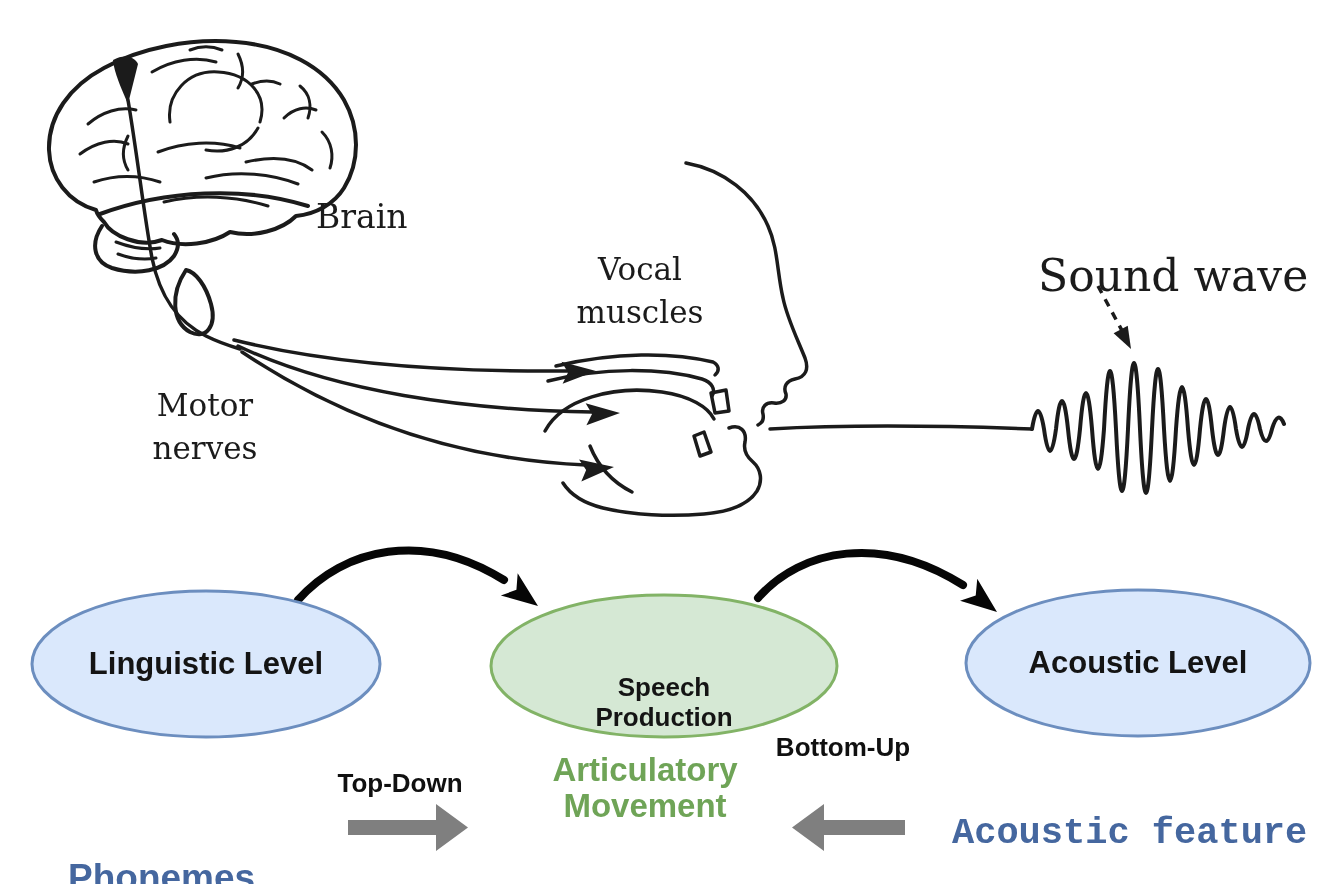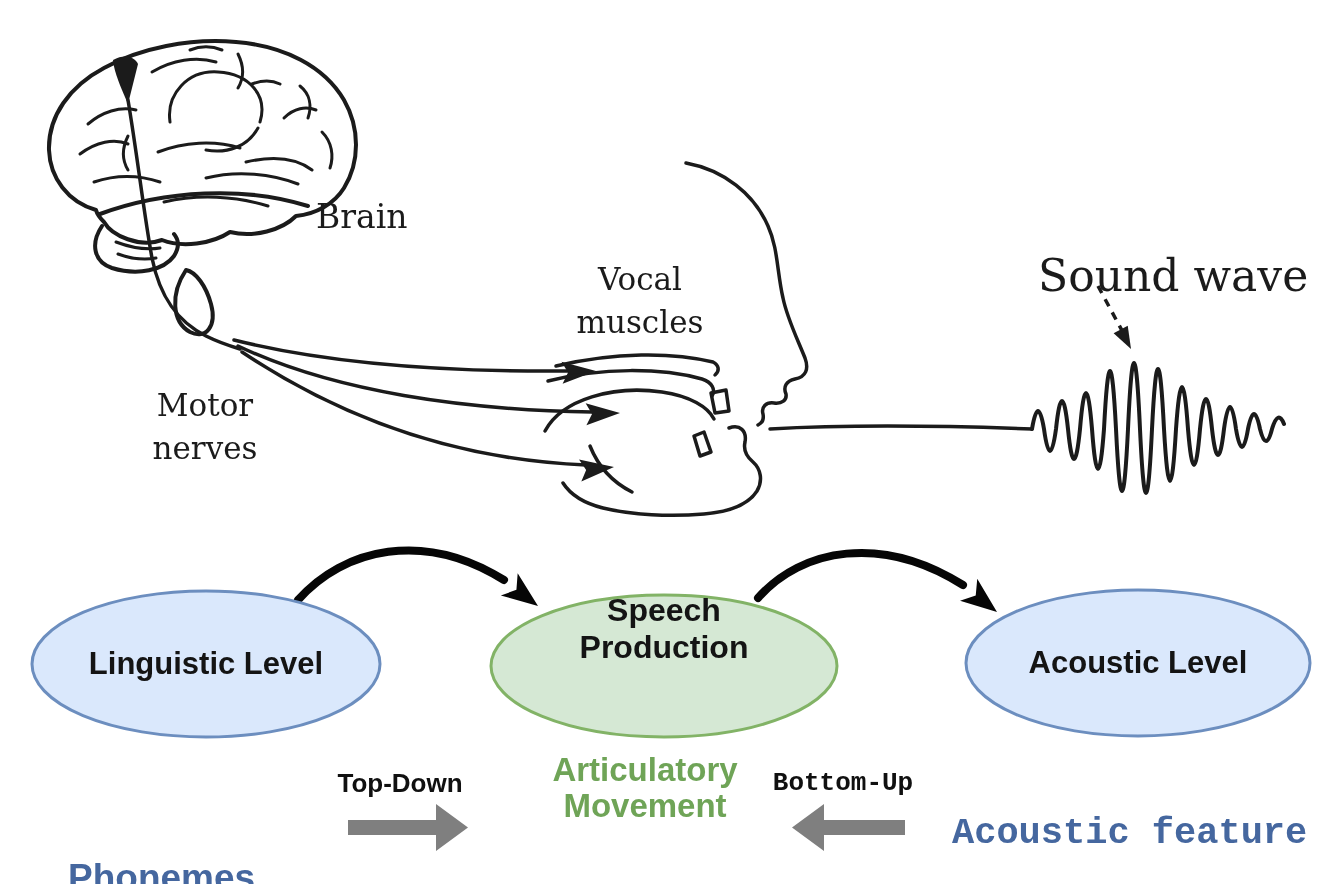--- a/index.html
+++ b/index.html
@@ -114,27 +114,27 @@
 
     <g>
       <path fill="#7f7f7f" d="M 348 820 L 436 820 L 436 804 L 468 827.5 L 436 851 L 436 835 L 348 835 Z"></path>
     </g>
     <g>
       <path fill="#7f7f7f" d="M 905 820 L 824 820 L 824 804 L 792 827.5 L 824 851 L 824 835 L 905 835 Z"></path>
     </g>
   </svg>
 
   <div class="sketch-label nowrap" style="left:316px;top:194px;font-size:33px;text-align:right;">Brain</div>
-  <div class="sketch-label" style="left:640px;top:258px;width:160px;transform:translateX(-50%);font-size:31px;">Vocal muscles</div>
+  <div class="sketch-label" style="left:640px;top:248px;width:160px;transform:translateX(-50%);font-size:31px;">Vocal muscles</div>
   <div class="sketch-label" style="left:205px;top:384px;width:140px;transform:translateX(-50%);font-size:31px;">Motor nerves</div>
   <div class="sketch-label nowrap" style="left:1038px;top:246px;font-size:44px;">Sound wave</div>
 
   <div class="node-label nowrap" style="left:206px;top:664px;font-size:31px;text-align:center;">Linguistic Level</div>
-  <div class="node-label" style="left:664px;top:629px;width:215px;font-size:32px;">Speech Production</div>
+  <div class="node-label" style="left:664px;top:702px;width:215px;font-size:26px;">Speech Production</div>
   <div class="node-label nowrap" style="left:1138px;top:663px;font-size:31px;">Acoustic Level</div>
 
   <div class="term term-blue nowrap" style="left:68px;top:812px;font-size:37px;margin-top:45px;">Phonemes</div>
   <div class="arrow-label nowrap" style="left:400px;top:768px;">Top-Down</div>
   <div class="term term-green" style="left:645px;top:752px;width:290px;transform:translateX(-50%);text-align:center;font-size:33px;line-height:1.1;">Articulatory Movement</div>
-  <div class="arrow-label nowrap" style="left:843px;top:768px;font-family:Liberation Mono, monospace;">Bottom-Up</div>
+  <div class="arrow-label nowrap" style="left:843px;top:732px;">Bottom-Up</div>
   <div class="term term-blue nowrap" style="left:952px;top:812px;font-size:37px;font-family:Liberation Mono, monospace;">Acoustic feature</div>
 
 </div>
 
 </body></html>

